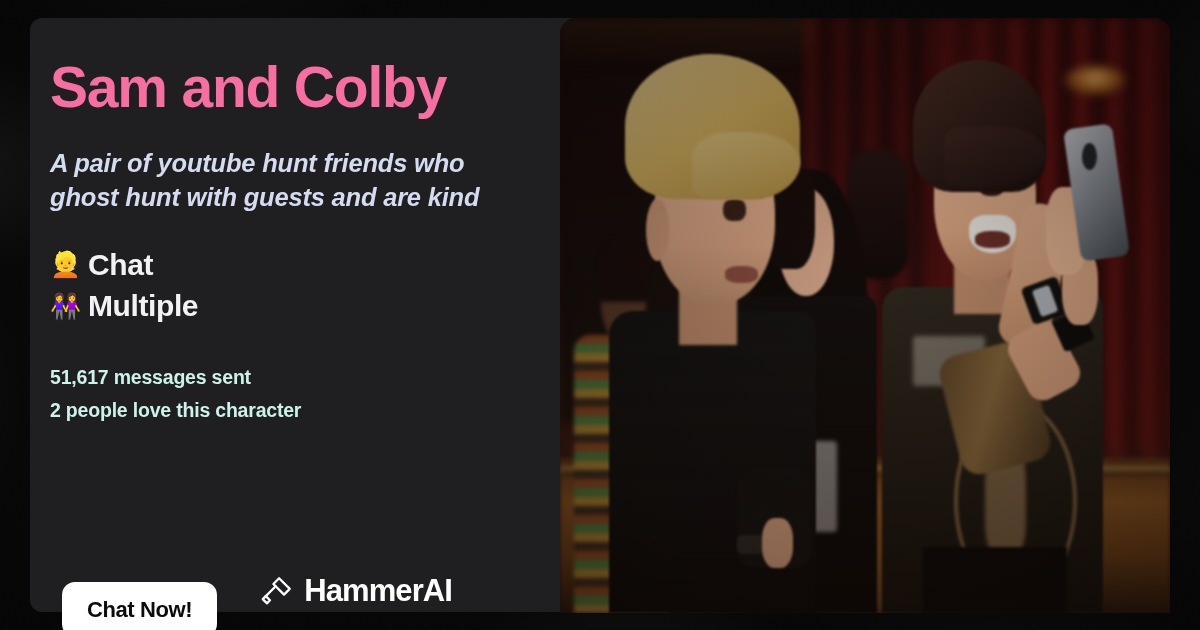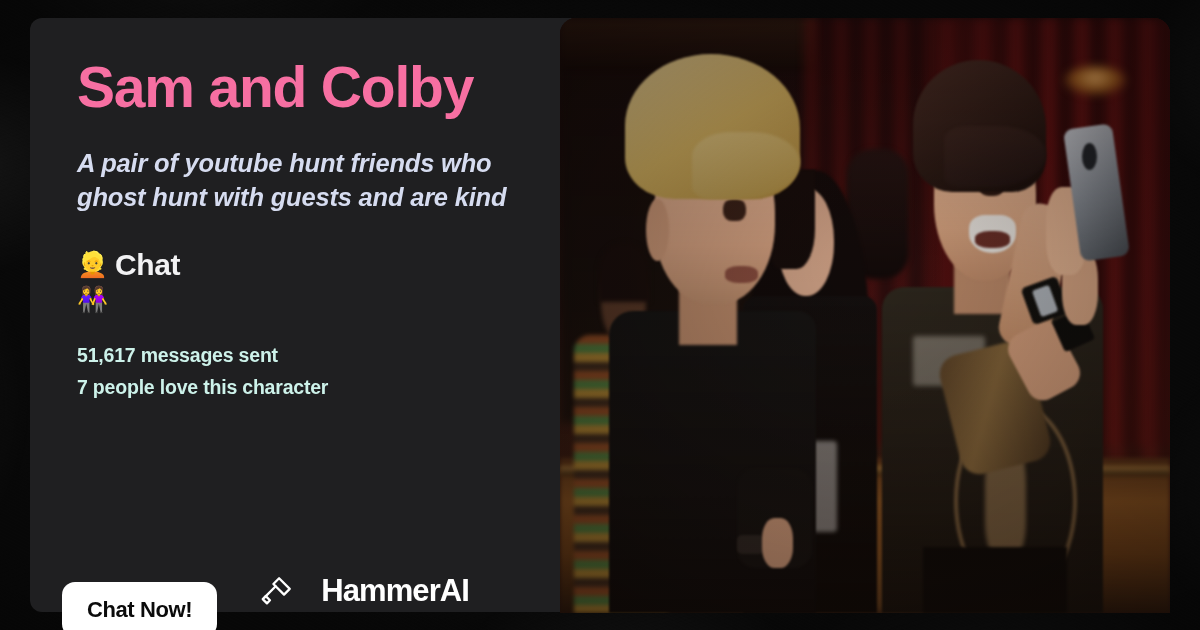--- a/index.html
+++ b/index.html
@@ -57,21 +57,21 @@
   
   .info-card {
     position: absolute;
     left: 30px;
     top: 18px;
     width: 554px;
     height: 594px;
     background: #1f1f21;
     border-radius: 12px;
     box-sizing: border-box;
-    padding: 40px 36px 0 47px;
+    padding: 40px 36px 0 20px;
   }
 
   .char-name {
     margin: 0;
     color: #f76fa2;
     font-size: 57px;
     font-weight: bold;
     letter-spacing: -1.2px;
     line-height: 1.05;
     white-space: nowrap;
@@ -107,21 +107,21 @@
     text-align: center;
   }
   .attr-label {
     color: #f2f2f4;
     font-size: 30px;
     font-weight: bold;
     letter-spacing: -0.4px;
   }
 
   .stats-list {
-    margin: 27px 0 0 0;
+    margin: 36px 0 0 0;
     padding: 0;
     list-style: none;
   }
   .stat-line {
     color: #cdf2ea;
     font-size: 19.5px;
     font-weight: bold;
     letter-spacing: -0.2px;
     line-height: 1.66;
   }
@@ -149,21 +149,21 @@
     font-size: 22px;
     font-weight: bold;
     letter-spacing: -0.4px;
     cursor: pointer;
     margin-top: 37px;
   }
 
   .brand {
     display: flex;
     align-items: center;
-    gap: 25px;
+    gap: 8px;
     margin-left: 41px;
   }
   .brand-icon {
     width: 38px;
     height: 38px;
     display: block;
   }
   .brand-name {
     color: #ffffff;
     font-size: 31px;
@@ -563,26 +563,27 @@
 
     <p class="char-desc">A pair of youtube hunt friends who ghost hunt with guests and are kind</p>
 
     <ul class="attr-list">
       <li class="attr-row">
         <span class="attr-emoji">👱</span>
         <span class="attr-label">Chat</span>
       </li>
       <li class="attr-row">
         <span class="attr-emoji">👭</span>
+        <span class="attr-label">Multiple</span>
       </li>
     </ul>
 
     <ul class="stats-list">
       <li class="stat-line">51,617 messages sent</li>
-      <li class="stat-line">7 people love this character</li>
+      <li class="stat-line">2 people love this character</li>
     </ul>
 
     <div class="card-footer">
       <button class="chat-btn">Chat Now!</button>
 
       <div class="brand">
         <span class="brand-icon">
           <svg class="brand-icon" viewBox="0 0 40 40" fill="none" stroke="#ffffff" stroke-width="2.4" stroke-linecap="round" stroke-linejoin="round">
             <path d="M22.2 6.6 L33.4 17.8 L27.4 23.8 L16.2 12.6 Z"></path>
             <path d="M18.6 15.0 L7.2 26.4"></path>

